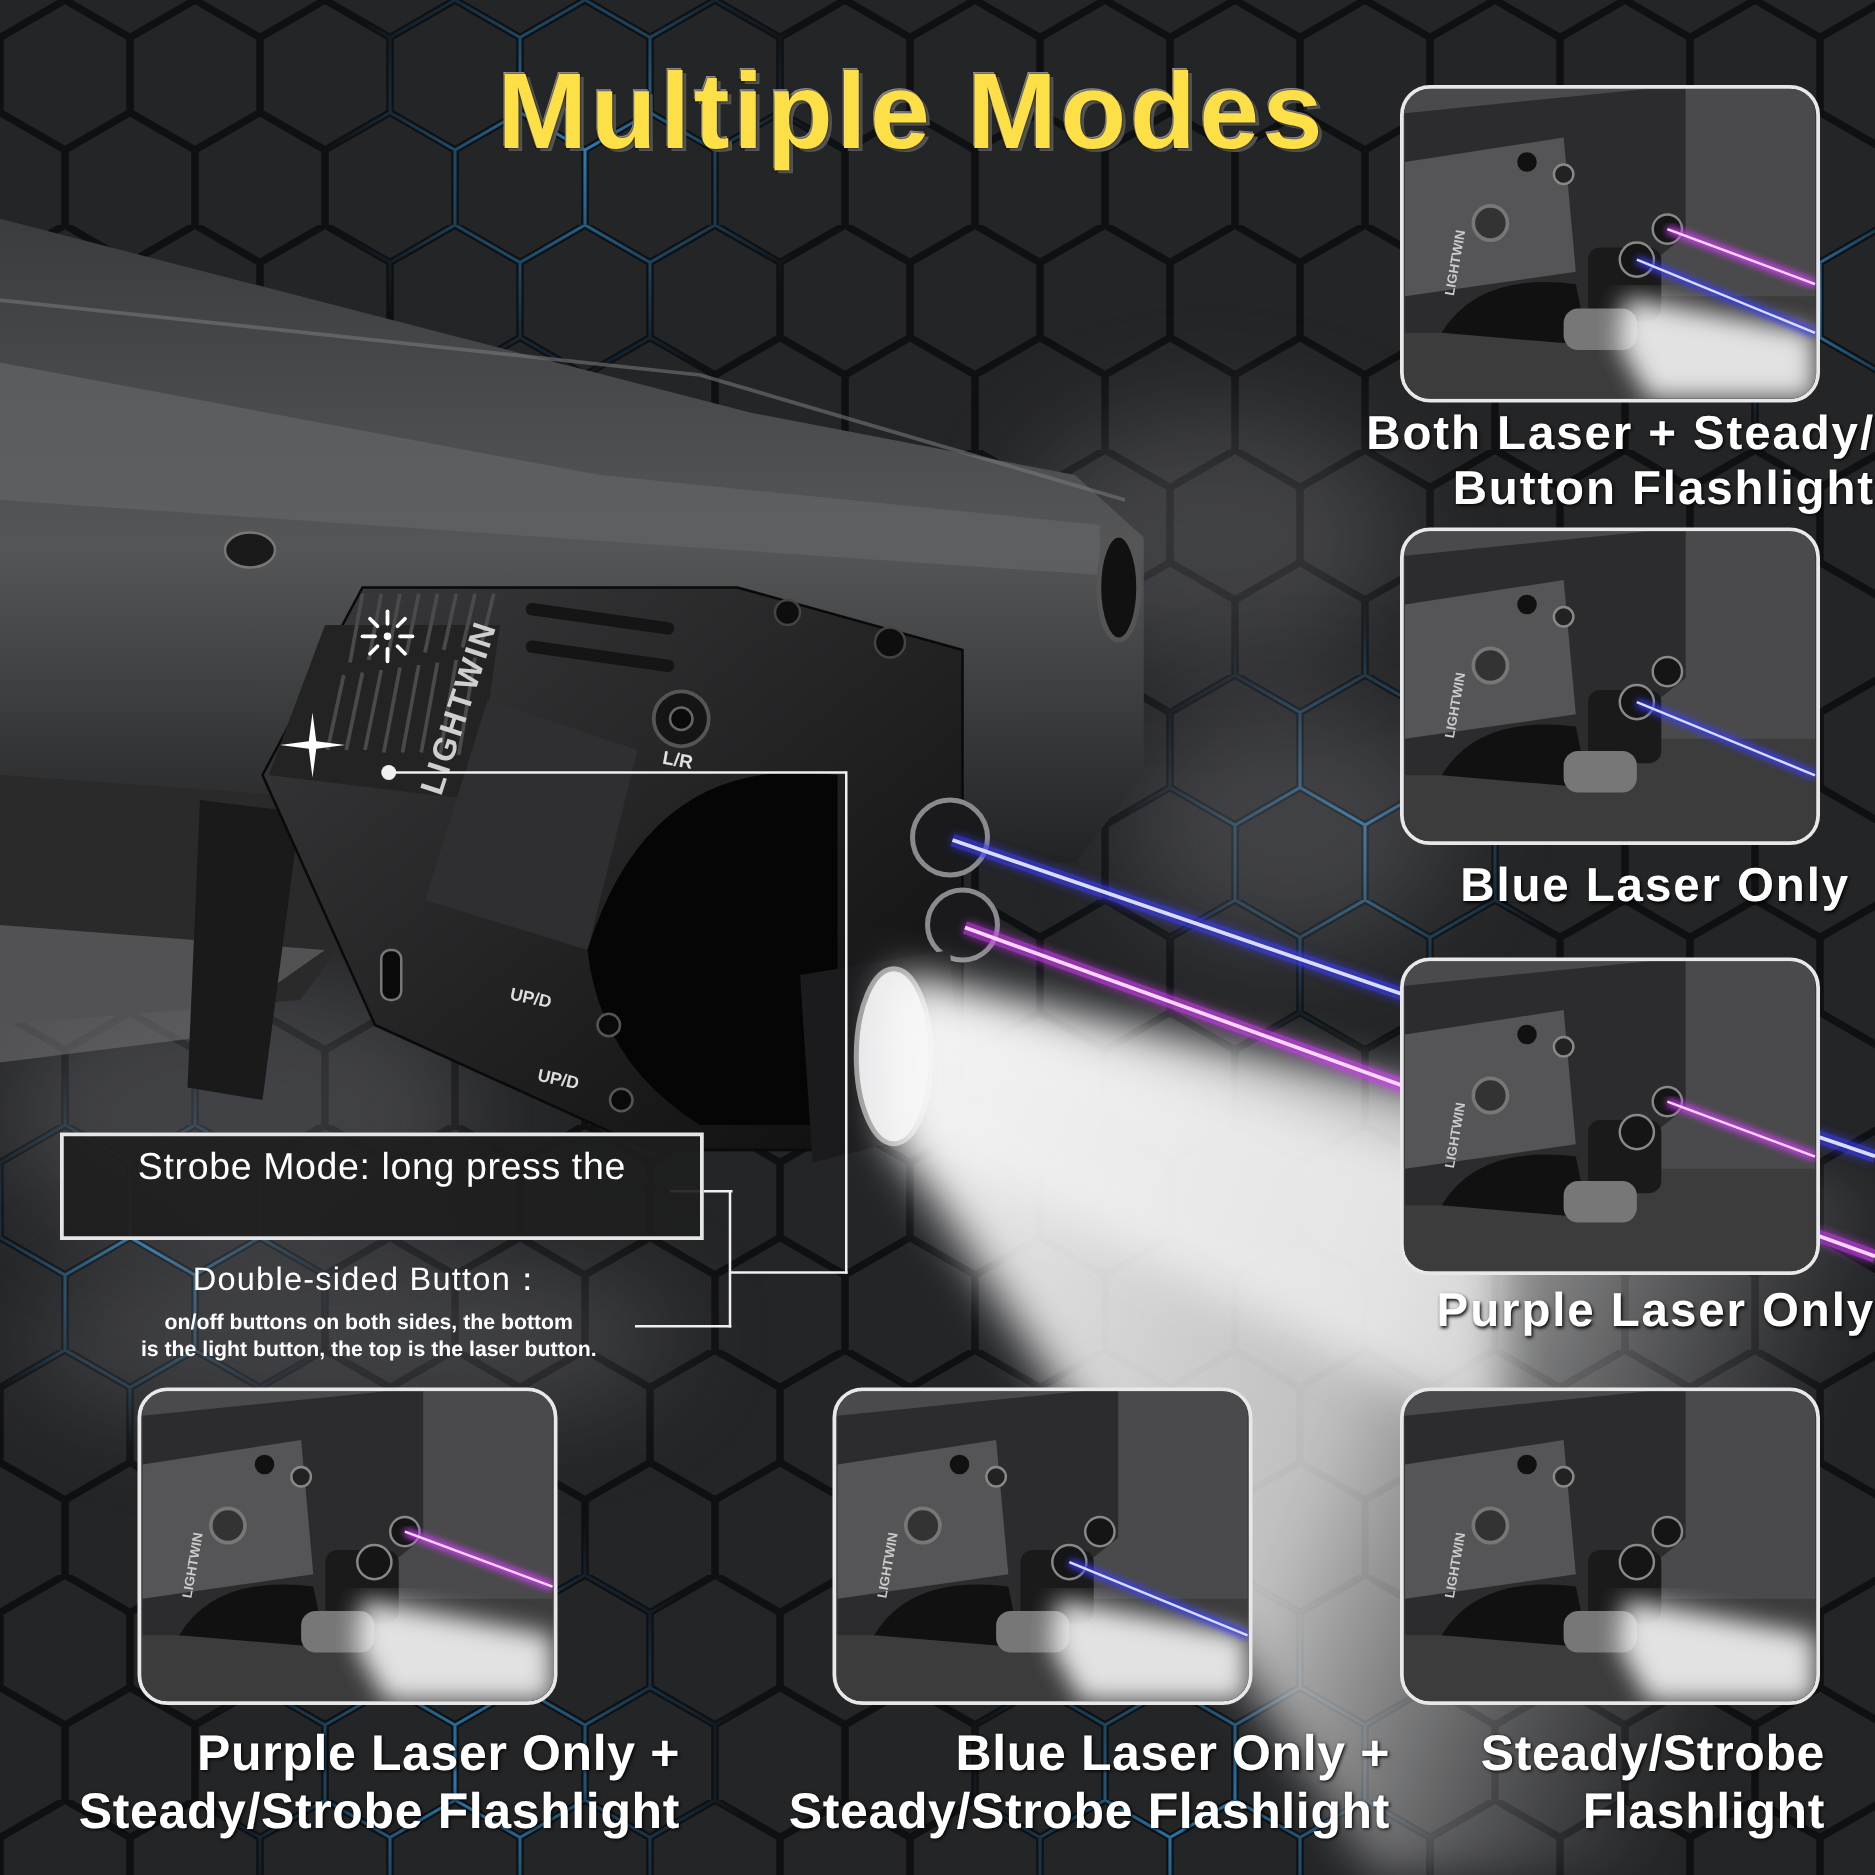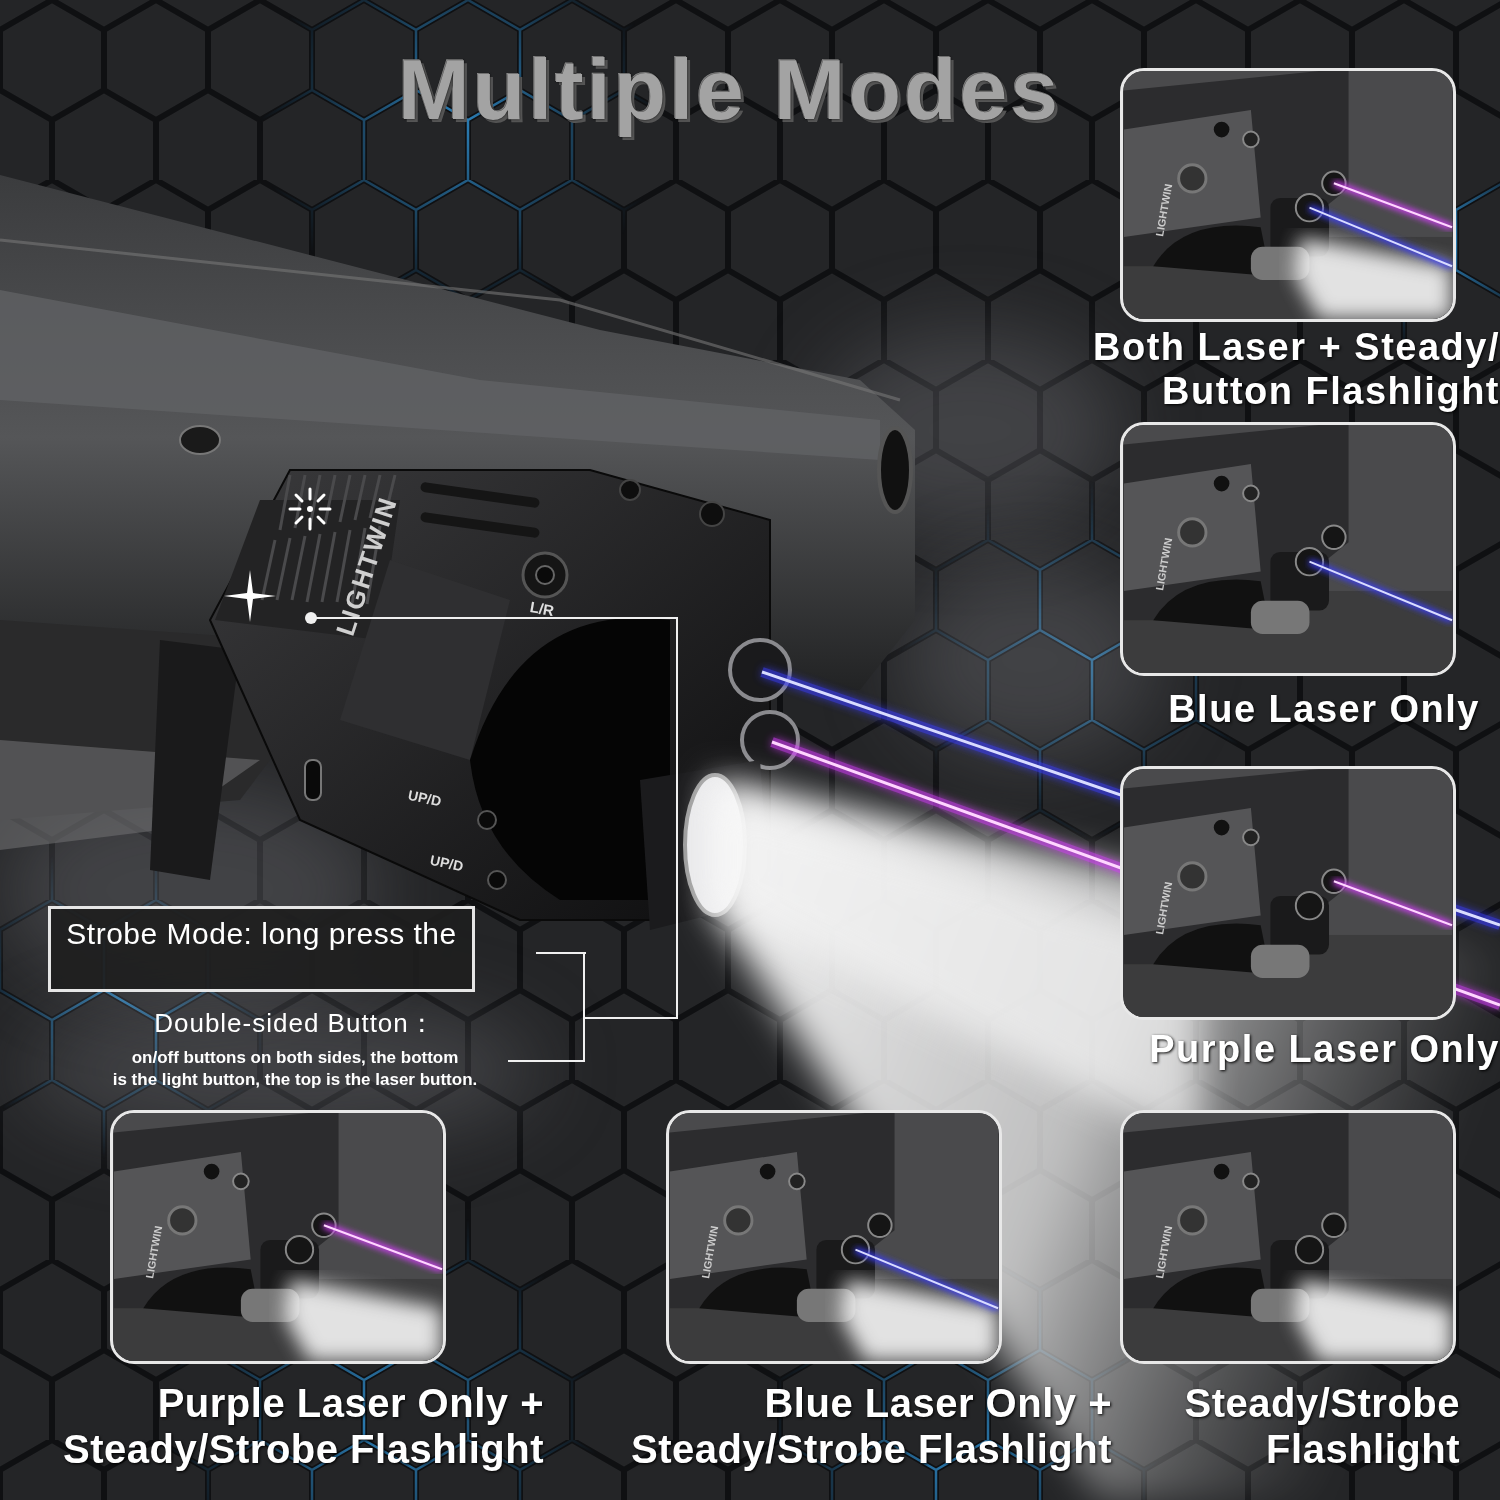--- a/index.html
+++ b/index.html
@@ -2,35 +2,35 @@
 <html><head>
 <meta charset="utf-8">
 <style>
   html, body { margin:0; padding:0; }
   body { width:1500px; height:1500px; overflow:hidden; position:relative;
          background:#1c1d1f; font-family:"Liberation Sans", sans-serif; color:#fff; }
   .bg-hex { position:absolute; inset:0; z-index:0; }
   .smoke { position:absolute; border-radius:50%; filter:blur(40px); background:rgba(120,120,125,0.35); z-index:1; }
 
   .title { position:absolute; left:398px; top:40px; font-size:86px; font-weight:700; letter-spacing:3px;
-           color:#a3a3a3; z-index:10; text-shadow:0 0 2px #000, 3px 3px 0 #555, -1px -1px 0 #999; }
+           color:#fde047; z-index:10; text-shadow:0 0 2px #000, 3px 3px 0 #555, -1px -1px 0 #999; }
 
   
   .scene { position:absolute; left:0; top:0; width:1500px; height:1500px; z-index:2; }
 
   .thumb { position:absolute; border:3px solid #e8e8e8; border-radius:24px; overflow:hidden;
            background:#3a3a3c; z-index:8; box-sizing:border-box; }
   .thumb svg { width:100%; height:100%; display:block; }
 
   .caption { position:absolute; font-weight:700; color:#fff; text-align:right; line-height:1.15;
              z-index:10; text-shadow:1px 1px 3px #000; }
   .cap-right { font-size:38px; letter-spacing:1.5px; }
   .cap-bottom { font-size:40px; letter-spacing:0.5px; }
 
-  .strobe-box { position:absolute; left:48px; top:906px; width:427px; height:86px; border:3px solid #e6e6e6;
+  .strobe-box { position:absolute; left:48px; top:906px; width:515px; height:86px; border:3px solid #e6e6e6;
                 background:rgba(30,30,30,0.92); box-sizing:border-box; text-align:center; z-index:10;
                 font-size:30px; line-height:34px; padding-top:8px; letter-spacing:0.5px; }
   .ds-title { position:absolute; left:50px; top:1006px; width:490px; text-align:center; font-size:26px;
               font-weight:400; z-index:10; letter-spacing:1px; }
   .ds-desc { position:absolute; left:50px; top:1047px; width:490px; text-align:center; font-size:17px;
              font-weight:700; line-height:22px; z-index:10; }
   .leader { position:absolute; background:#f0f0f0; z-index:9; }
 </style>
 </head>
 <body>

